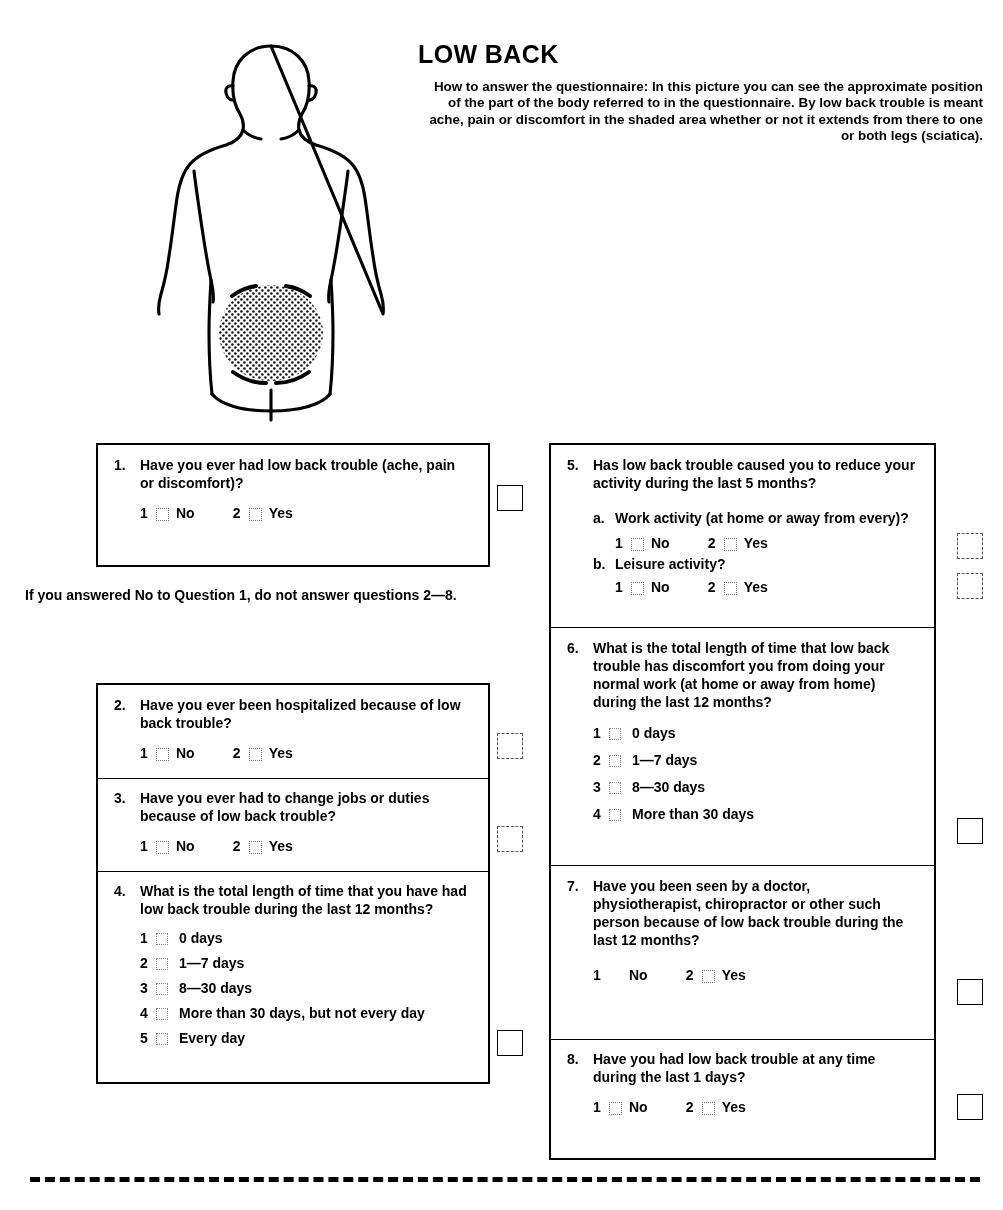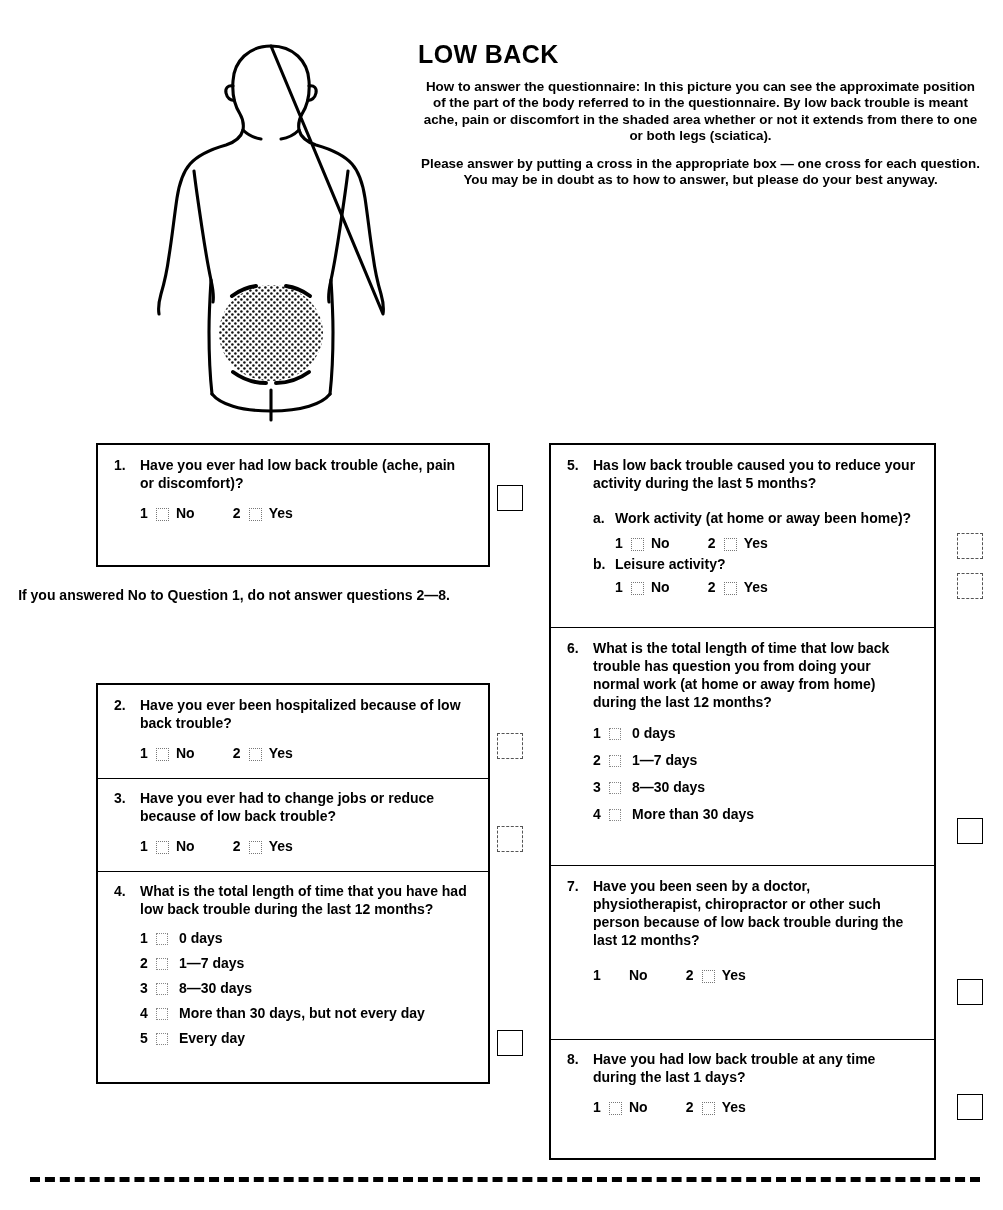--- a/index.html
+++ b/index.html
@@ -16,21 +16,21 @@
   #figure-panel svg{display:block;}
 
   
   #intro-panel{position:absolute;left:418px;top:42px;width:565px;}
   #intro-title{
     font-size:25px;font-weight:bold;letter-spacing:.4px;
     margin:0 0 9px 0;line-height:1;
   }
   .intro-para{
     font-size:13.4px;line-height:16.3px;margin:12px 0 12px 0;
-    text-align:center;font-weight:600;
+    text-align:right;font-weight:600;
   }
   .intro-para.p2{font-weight:bold;}
   .intro-para b{font-weight:bold;}
 
   
   .qtext{font-size:14px;line-height:18px;font-weight:600;}
   .qtext b{font-weight:bold;}
 
   .qrow{display:flex;}
   .qnum{width:26px;flex:none;font-weight:600;}
@@ -167,21 +167,20 @@
 
       <g fill="none" stroke="#000" stroke-width="3.1" stroke-linecap="round">
         <path d="M92,366 C100,376 120,383 151,383 C182,383 202,376 210,366"></path>
       </g>
     </svg>
   </div>
 
   <div id="intro-panel">
     <h1 id="intro-title">LOW BACK</h1>
     <p class="intro-para"><b>How to answer the questionnaire:</b><span> In this picture you can see the approximate position of the part of the body referred to in the questionnaire. By low back trouble is meant ache, pain or discomfort in the shaded area whether or not it extends from there to one or both legs (sciatica).</span></p>
-    <p class="intro-para p2">Please answer by putting a cross in the appropriate box — one cross for each question. You may be in doubt as to how to answer, but please do your best anyway.</p>
   </div>
 
   <div class="frame" style="left:96px;top:443px;width:394px;height:124px;">
     <div class="inner" style="top:11px;">
       <div class="qrow qtext">
         <span class="qnum">1.</span>
         <span class="qbody"><span>Have you </span><b>ever</b><span> had low back trouble (ache, pain or discomfort)?</span></span>
       </div>
       <div class="answers" style="padding-left:26px;">
         <span class="ans">
@@ -193,21 +192,21 @@
         <span class="ans">
           <span class="lbl-num">2</span>
           <span class="tickbox"></span>
           <span class="lbl-txt">Yes</span>
         </span>
       </div>
     </div>
   </div>
   <div class="codebox" style="left:497px;top:485px;"></div>
 
-  <div class="note" style="left:9px;top:586px;width:450px;text-align:center;"><span>If you answered </span><b>No</b><span> to Question 1, do not answer questions 2—8.</span></div>
+  <div class="note" style="left:25px;top:586px;width:450px;"><span>If you answered </span><b>No</b><span> to Question 1, do not answer questions 2—8.</span></div>
 
   <div class="frame" style="left:96px;top:683px;width:394px;height:401px;">
 
     <div class="inner" style="top:11px;">
       <div class="qrow qtext">
         <span class="qnum">2.</span>
         <span class="qbody"><span>Have you </span><b>ever</b><span> been hospitalized because of low back trouble?</span></span>
       </div>
       <div class="answers" style="padding-left:26px;">
         <span class="ans plain">
@@ -222,21 +221,21 @@
           <span class="lbl-txt">Yes</span>
         </span>
       </div>
     </div>
 
     <div class="subdiv" style="top:93px;"></div>
 
     <div class="inner" style="top:104px;">
       <div class="qrow qtext">
         <span class="qnum">3.</span>
-        <span class="qbody"><span>Have you </span><b>ever</b><span> had to change </span><b>jobs or reduce</b><span> because of low back trouble?</span></span>
+        <span class="qbody"><span>Have you </span><b>ever</b><span> had to change </span><b>jobs or duties</b><span> because of low back trouble?</span></span>
       </div>
       <div class="answers" style="padding-left:26px;">
         <span class="ans plain">
           <span class="lbl-num">1</span>
           <span class="tickbox"></span>
           <span class="lbl-txt">No</span>
         </span>
         <span class="gap"></span>
         <span class="ans plain">
           <span class="lbl-num">2</span>
@@ -291,21 +290,21 @@
   <div class="frame" style="left:549px;top:443px;width:387px;height:717px;">
 
     <div class="inner" style="top:11px;">
       <div class="qrow qtext">
         <span class="qnum">5.</span>
         <span class="qbody"><span>Has low back trouble caused you to </span><b>reduce</b><span> your activity during </span><b>the last 5 months?</b></span>
       </div>
 
       <div class="qrow qtext" style="margin-top:17px;padding-left:26px;">
         <span class="qnum" style="width:22px;">a.</span>
-        <span class="qbody">Work activity (at home or away been home)?</span>
+        <span class="qbody">Work activity (at home or away from every)?</span>
       </div>
       <div class="answers" style="padding-left:48px;margin-top:8px;">
         <span class="ans">
           <span class="lbl-num">1</span>
           <span class="tickbox"></span>
           <span class="lbl-txt">No</span>
         </span>
         <span class="gap"></span>
         <span class="ans">
           <span class="lbl-num">2</span>
@@ -331,21 +330,21 @@
           <span class="lbl-txt">Yes</span>
         </span>
       </div>
     </div>
 
     <div class="subdiv" style="top:182px;"></div>
 
     <div class="inner" style="top:194px;">
       <div class="qrow qtext">
         <span class="qnum">6.</span>
-        <span class="qbody"><span>What is the </span><b>total</b><span> length of time that low back trouble has </span><b>question</b><span> you from doing your normal work (at home or away from home) during the </span><b>last 12 months?</b></span>
+        <span class="qbody"><span>What is the </span><b>total</b><span> length of time that low back trouble has </span><b>discomfort</b><span> you from doing your normal work (at home or away from home) during the </span><b>last 12 months?</b></span>
       </div>
       <div class="optlist" style="padding-left:26px;margin-top:14px;">
         <div class="opt" style="margin-bottom:11px;">
           <span class="onum">1</span>
           <span class="obox"></span>
           <span class="olabel">0 days</span>
         </div>
         <div class="opt" style="margin-bottom:11px;">
           <span class="onum">2</span>
           <span class="obox"></span>

